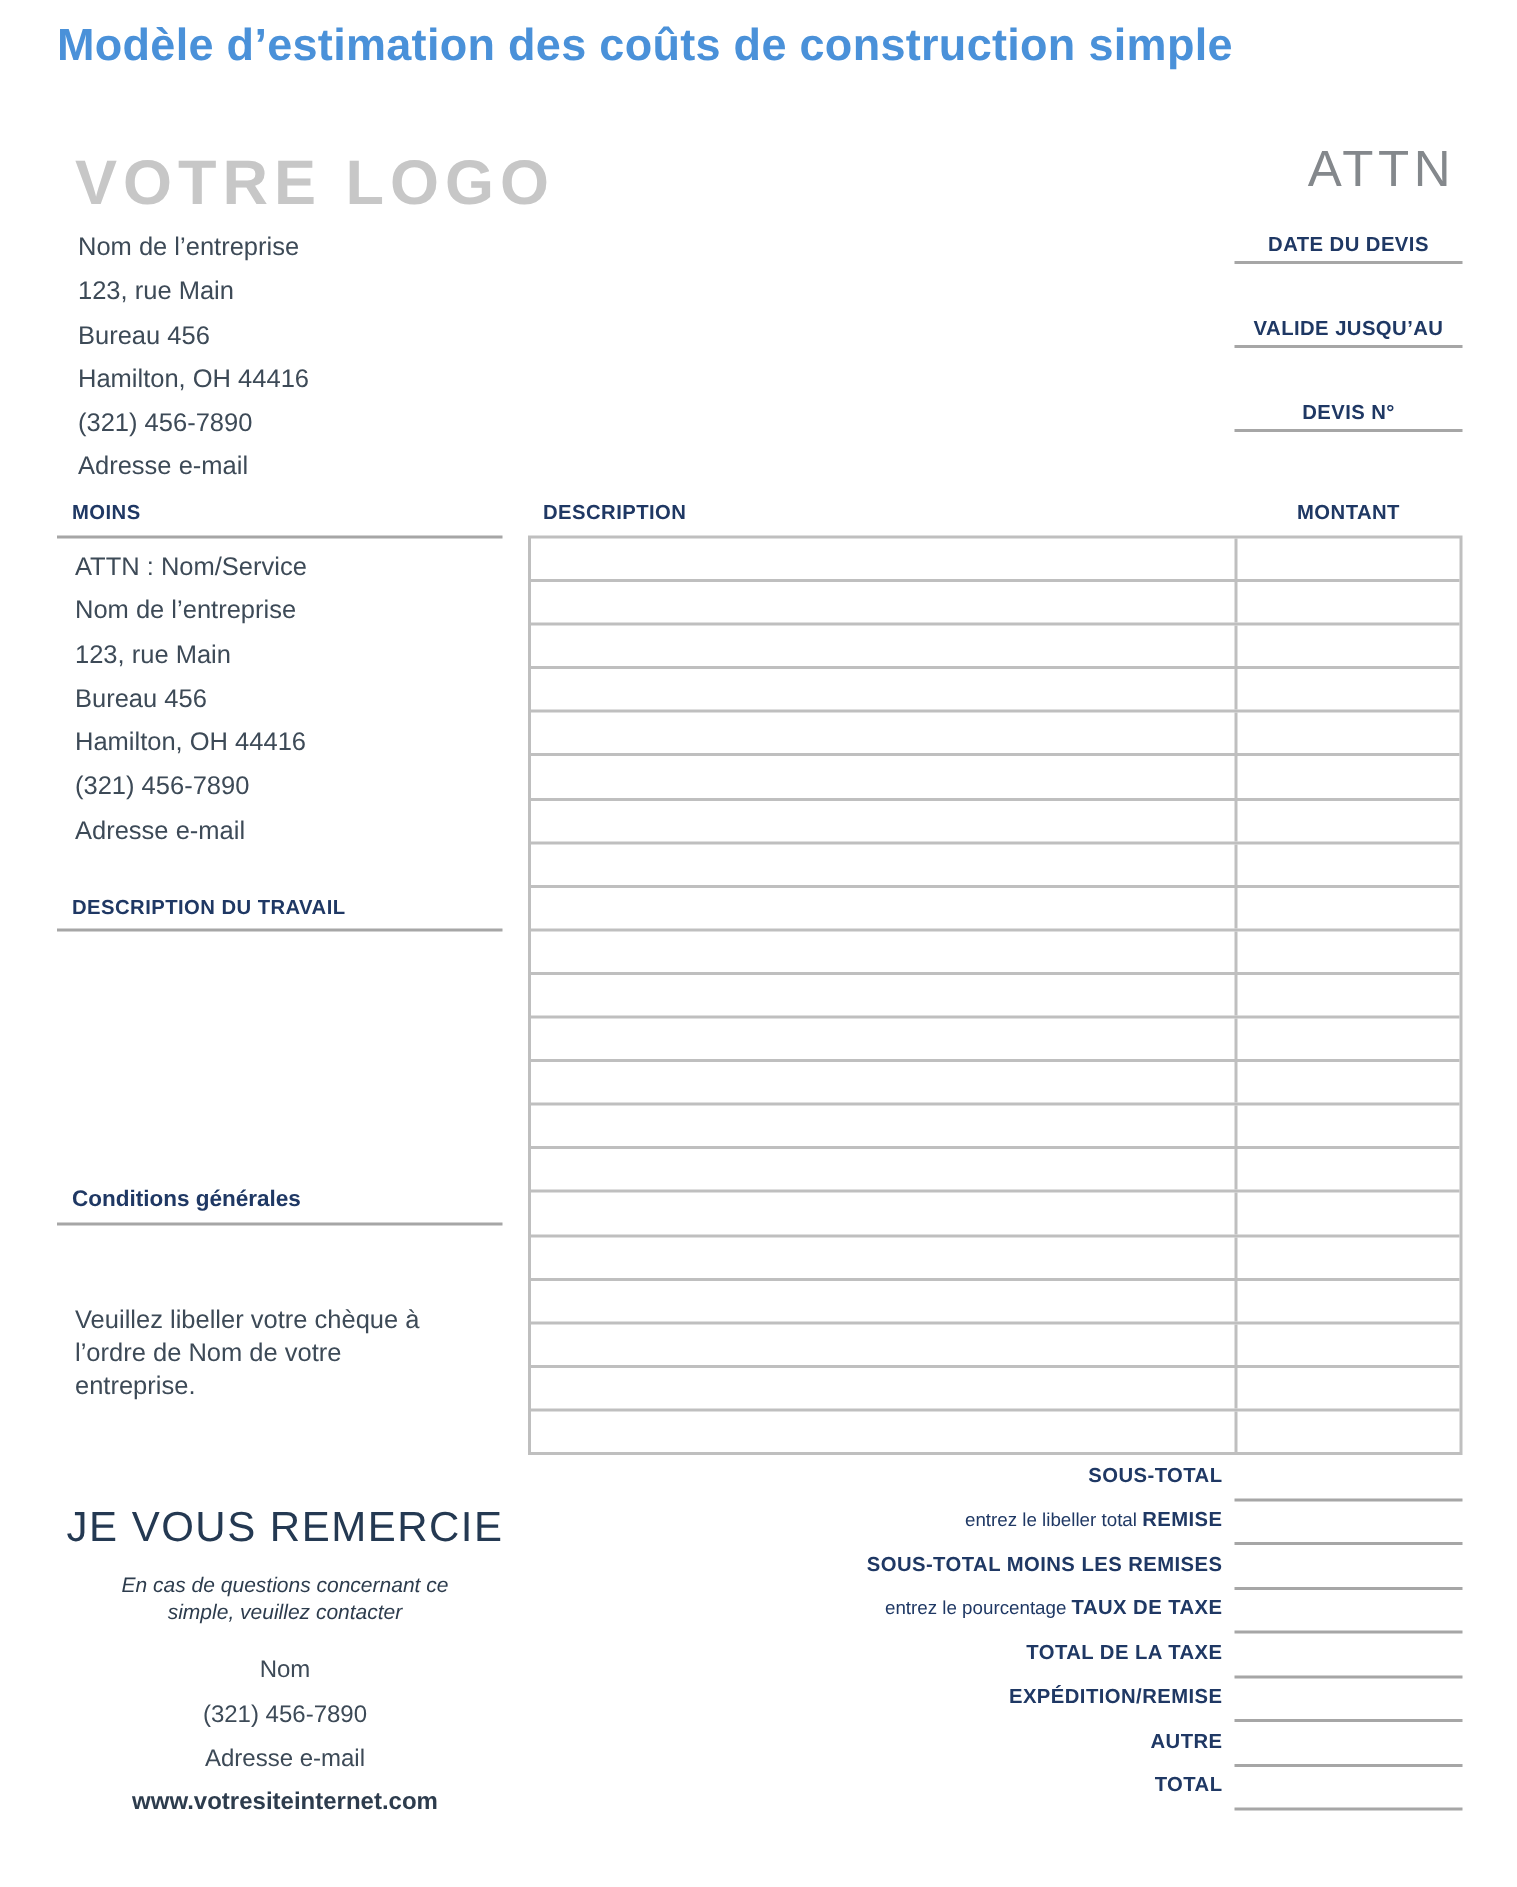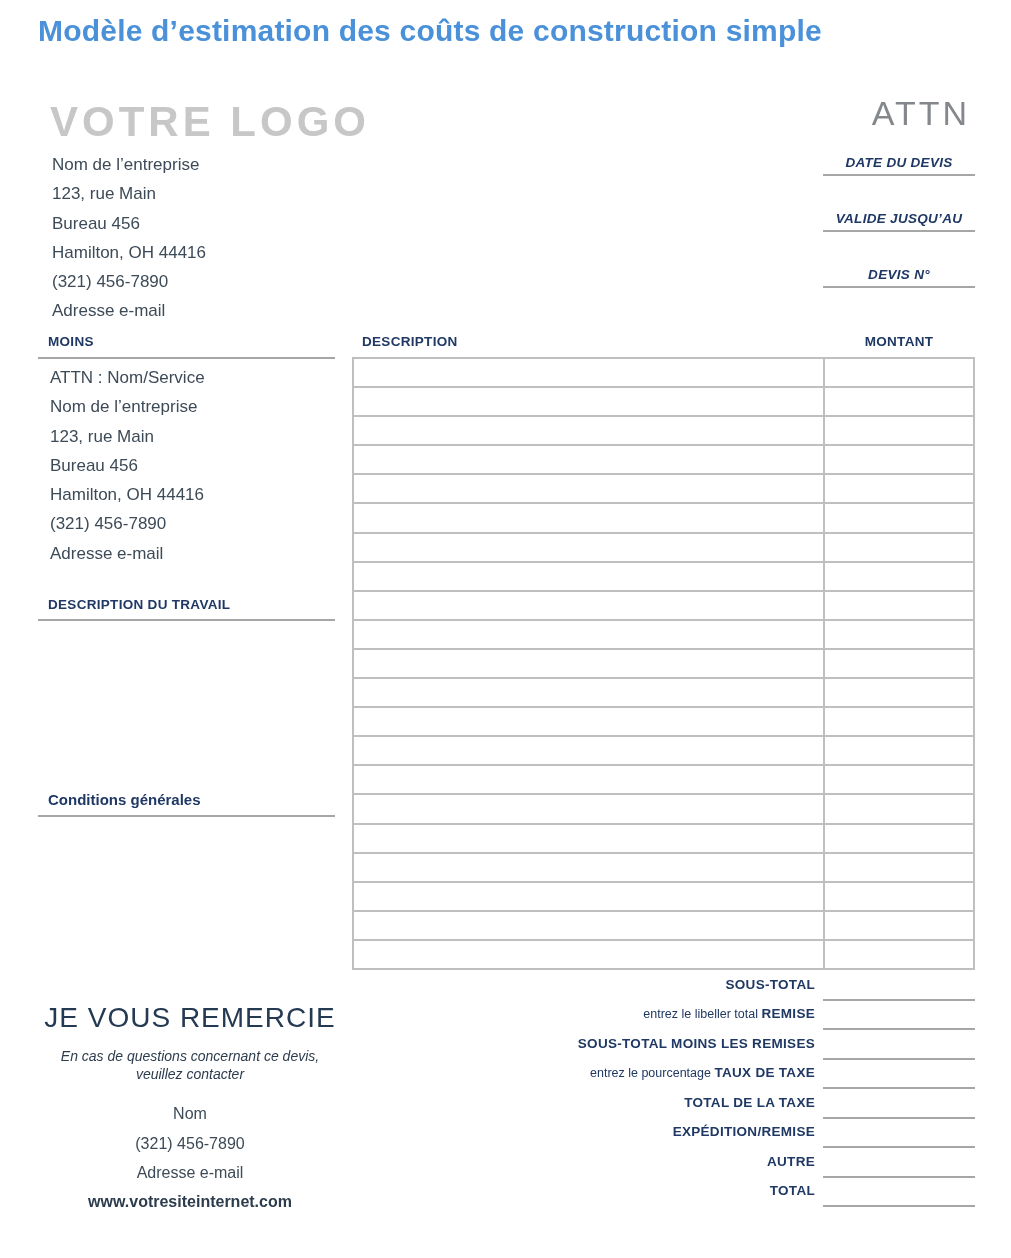--- a/index.html
+++ b/index.html
@@ -39,21 +39,20 @@
   }
   .company{
     position:absolute;left:52px;top:150px;
     font-size:17px;line-height:29.3px;
   }
   .quote-fields{position:absolute;left:823px;top:152px;width:152px;}
   .qfield{
     height:24px;margin-bottom:32px;
     display:flex;align-items:flex-end;justify-content:center;
     border-bottom:2px solid var(--underline-gray);
-    font-style:italic;
   }
   .qfield:nth-child(3){margin-top:2px;}
   .qlabel{
     font-size:13.5px;font-weight:700;color:var(--navy);
     letter-spacing:0.3px;white-space:nowrap;padding-bottom:4px;
   }
   .qvalue{position:absolute;width:1px;height:1px;}
   
   .section-head{
     font-size:13.5px;font-weight:700;color:var(--navy);letter-spacing:0.3px;
@@ -170,24 +169,25 @@
     <div class="section-head">DESCRIPTION DU TRAVAIL</div>
     <div class="rule"></div>
     <div class="work-desc-area"></div>
   </div>
 
   <div class="terms">
     <div class="terms-head">Conditions générales</div>
     <div class="rule"></div>
   </div>
 
+  <div class="terms-note">Veuillez libeller votre chèque à l’ordre de Nom de votre entreprise.</div>
 
   <div class="thanks">
     <div class="thanks-title">JE VOUS REMERCIE</div>
-    <div class="thanks-sub">En cas de questions concernant ce devis, veuillez contacter</div>
+    <div class="thanks-sub">En cas de questions concernant ce simple, veuillez contacter</div>
     <div class="contact-lines">
 
     <div class="contact-line">Nom</div>
         <div class="contact-line">(321) 456-7890</div>
         <div class="contact-line">Adresse e-mail</div>
       </div>
     <div class="website">www.votresiteinternet.com</div>
   </div>
 
   <div class="col-head-desc">DESCRIPTION</div>

